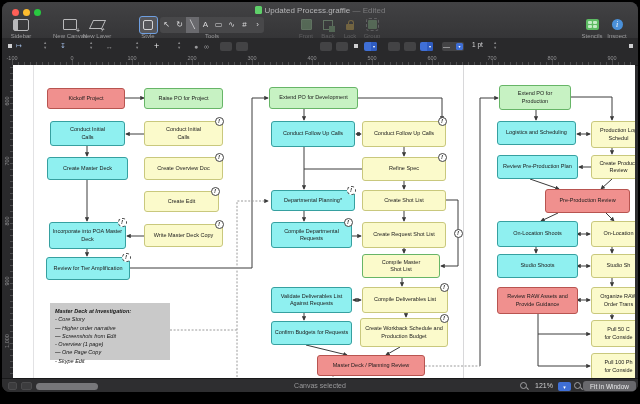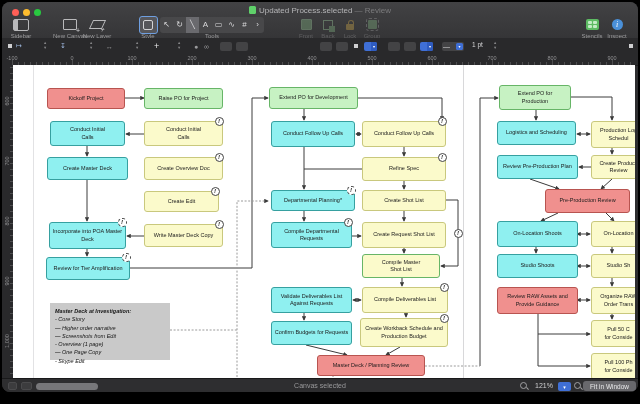--- a/index.html
+++ b/index.html
@@ -84,21 +84,21 @@
 
 <div class="window">
 
   <div class="chrome-top">
     <div class="lights">
       <span class="light" style="background:#ff5f57"></span>
       <span class="light" style="background:#febc2e"></span>
       <span class="light" style="background:#29c840"></span>
     </div>
     <div class="wintitle">
-      <span class="doc-icon"></span><span>Updated Process.selected</span><span class="edited"> — Review</span>
+      <span class="doc-icon"></span><span>Updated Process.graffle</span><span class="edited"> — Edited</span>
     </div>
 
     <div class="titem" style="left:4px;width:30px">
       <div class="tbtn">
           <span class="sidebar-icon"></span>
         </div>
       <div class="tlabel">Sidebar</div>
     </div>
     <div class="titem" style="left:50px;width:36px">
       <div class="tbtn">

